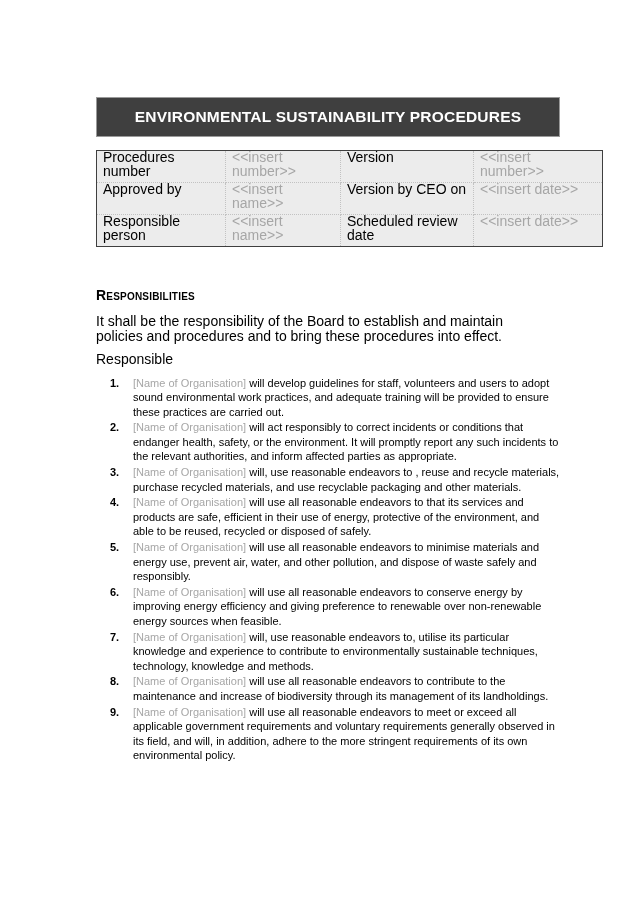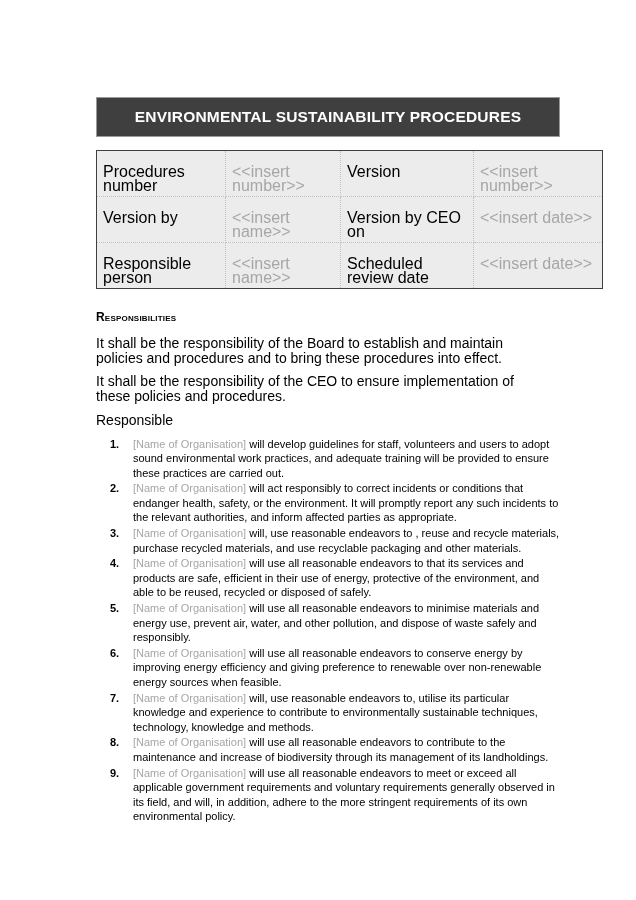--- a/index.html
+++ b/index.html
@@ -51,23 +51,23 @@
   
   .info-table {
     width: 100%;
     border-collapse: collapse;
     background: #ececec;
     border: 1px solid #3f3f3f;
     box-sizing: border-box;
     table-layout: fixed;
   }
   .info-table td {
-    font-size: 16px;
+    font-size: 14px;
     line-height: 13.5px;
-    padding: 14px 4px 4px 6px;
+    padding: 0 4px 4px 6px;
     vertical-align: top;
     border-right: 1px dotted #c2c2c2;
     border-bottom: 1px dotted #c2c2c2;
   }
   .info-table tr:last-child td {
     border-bottom: none;
   }
   .info-table td:last-child {
     border-right: none;
   }
@@ -75,23 +75,23 @@
   .col-value { width: 104px; }
   .col-label2 { width: 122px; margin-top: 29px; }
   .col-value2 { width: 118px; }
 
   .placeholder {
     color: #a6a6a6;
   }
 
   
   .section-heading {
-    margin: 20px 0 11px 0;
+    margin: 40px 0 11px 0;
     font-weight: bold;
-    font-size: 12px;
+    font-size: 14px;
     font-variant: small-caps;
     letter-spacing: 0.2px;
     line-height: 16px;
   }
 
   
   .para {
     font-size: 14px;
     line-height: 14.5px;
     margin: 0 12px 9px 0;
@@ -141,38 +141,37 @@
 
     <table class="info-table">
       <tbody>
         <tr>
           <td class="col-label">Procedures number</td>
           <td class="col-value placeholder">&lt;&lt;insert number&gt;&gt;</td>
           <td class="col-label2">Version</td>
           <td class="col-value2 placeholder">&lt;&lt;insert number&gt;&gt;</td>
         </tr>
         <tr>
-          <td class="col-label">Version by</td>
+          <td class="col-label">Approved by</td>
           <td class="col-value placeholder">&lt;&lt;insert name&gt;&gt;</td>
           <td class="col-label2">Version by CEO on</td>
           <td class="col-value2 placeholder">&lt;&lt;insert date&gt;&gt;</td>
         </tr>
         <tr>
           <td class="col-label">Responsible person</td>
           <td class="col-value placeholder">&lt;&lt;insert name&gt;&gt;</td>
           <td class="col-label2">Scheduled review date</td>
           <td class="col-value2 placeholder">&lt;&lt;insert date&gt;&gt;</td>
         </tr>
       </tbody>
     </table>
 
     <h2 class="section-heading">Responsibilities</h2>
 
     <p class="para">It shall be the responsibility of the Board to establish and maintain policies and procedures and to bring these procedures into effect.</p>
-    <p class="para para-tight">It shall be the responsibility of the CEO to ensure implementation of these policies and procedures.</p>
 
     <p class="para">Responsible</p>
 
     <ol class="proc-list">
       <li class="proc-item">
         <span class="proc-num">1.</span><span class="org-token">[Name of Organisation]</span> <span class="proc-text">will develop guidelines for staff, volunteers and users to adopt sound environmental work practices, and adequate training will be provided to ensure these practices are carried out.</span>
       </li>
       <li class="proc-item">
         <span class="proc-num">2.</span><span class="org-token">[Name of Organisation]</span> <span class="proc-text">will act responsibly to correct incidents or conditions that endanger health, safety, or the environment. It will promptly report any such incidents to the relevant authorities, and inform affected parties as appropriate.</span>
       </li>

